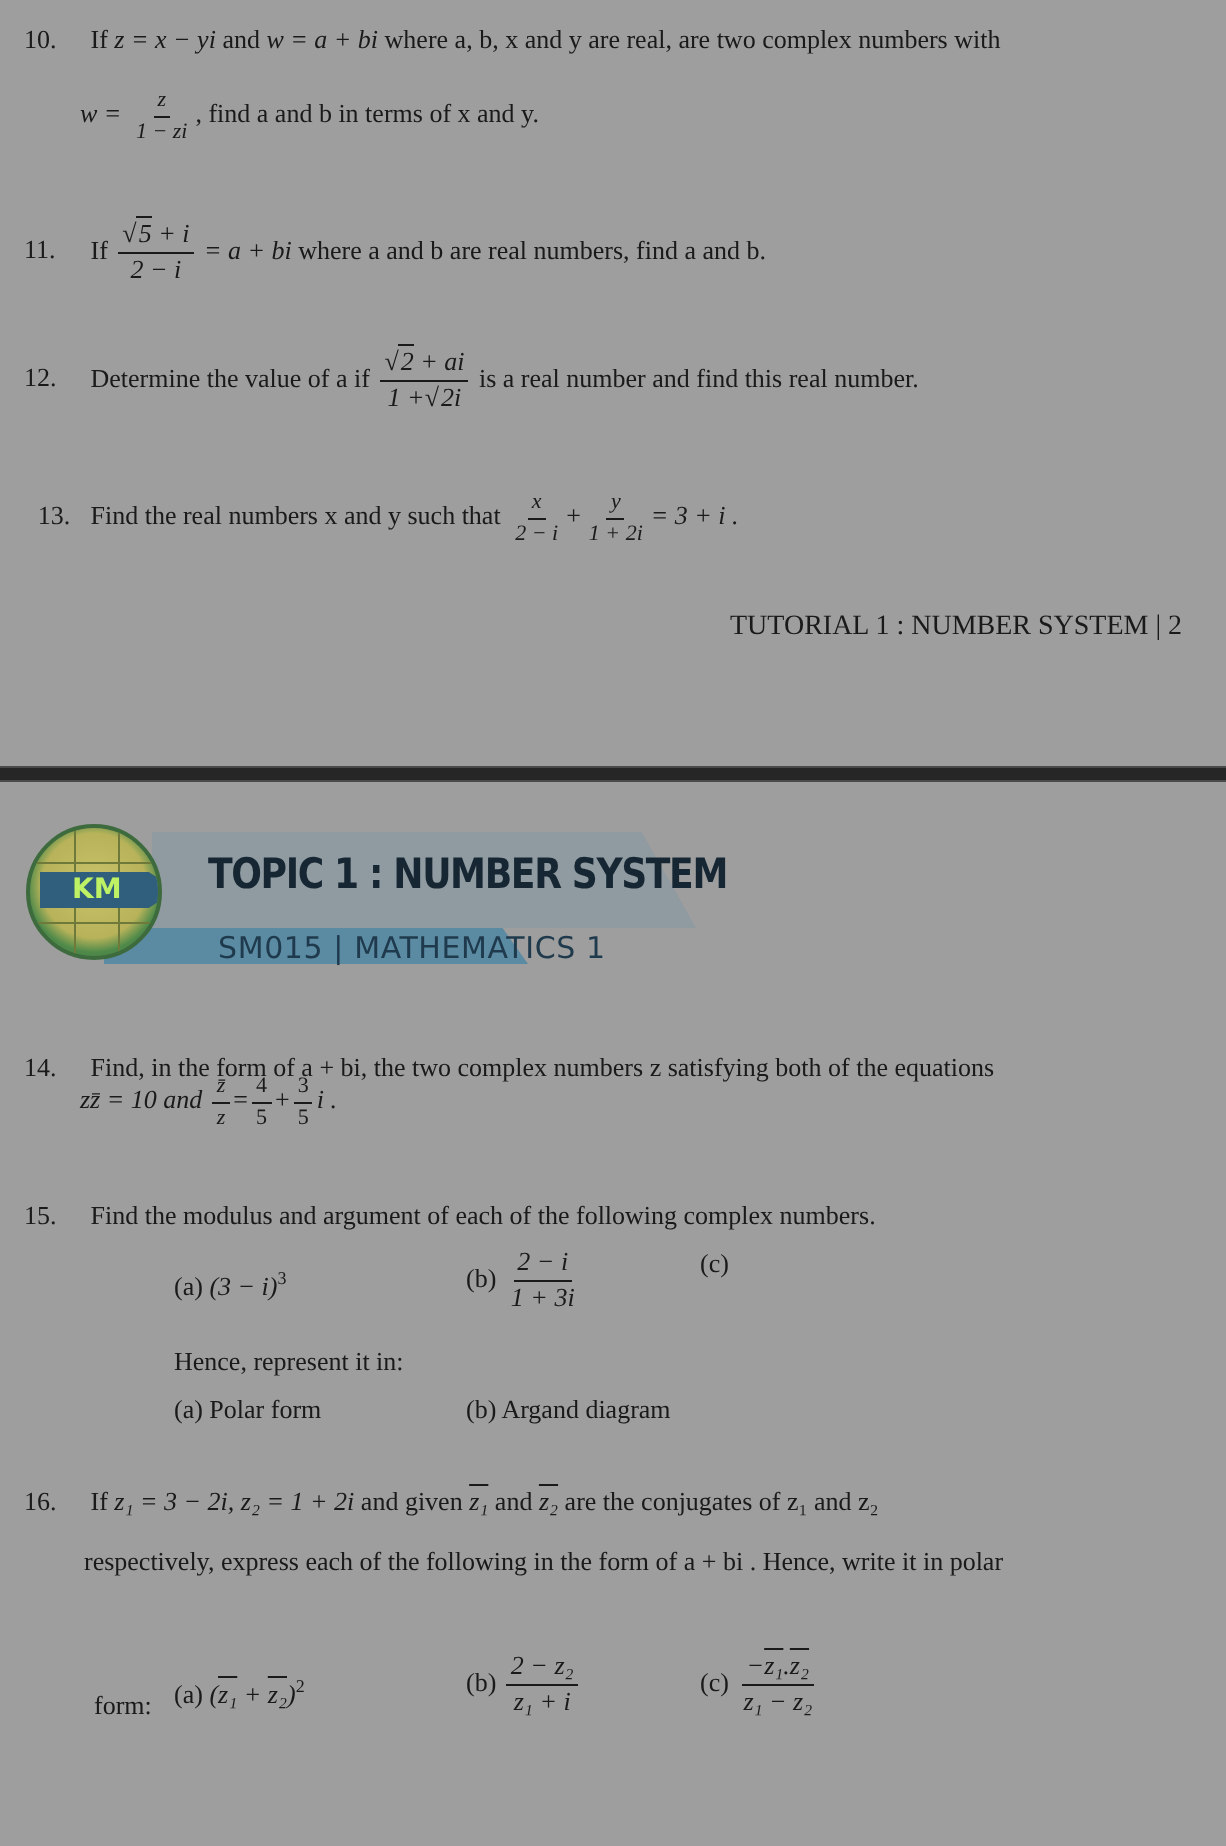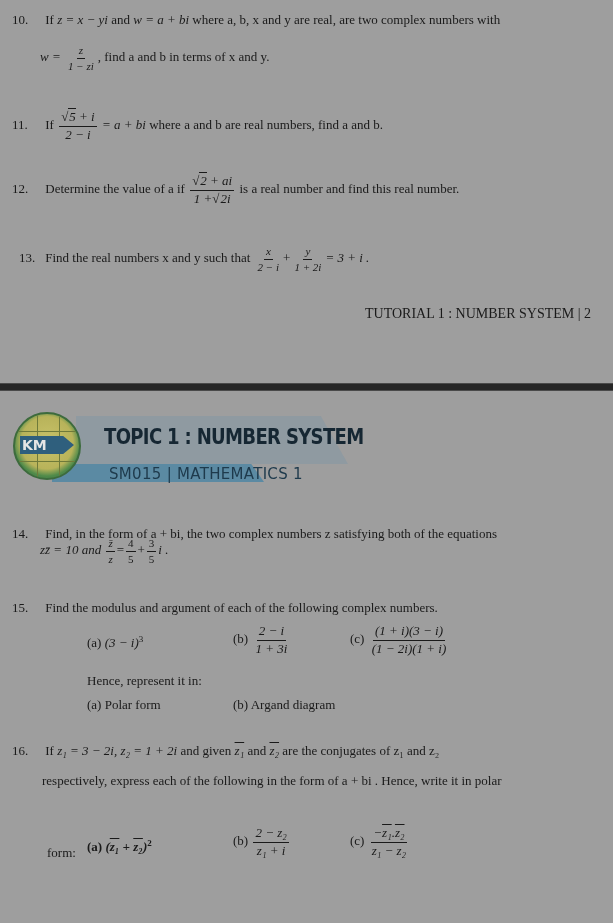--- a/index.html
+++ b/index.html
@@ -20,22 +20,22 @@
   .ov { text-decoration: overline; }
   sub, sup { font-size: 9px; }
   .footer-title { position: absolute; left: 333px; top: 306px; font-size: 14px; letter-spacing: 0px; margin-left: 32px; }
   .sep-bar { position: absolute; left: 0; top: 383px; width: 613px; height: 6px; background: #262626; border-top: 1px solid #4a4a4a; border-bottom: 1px solid #4a4a4a; }
   
   .logo { position: absolute; left: 13px; top: 412px; width: 68px; height: 68px; border-radius: 50%;
           background: radial-gradient(circle at 50% 45%, #c9c36a 0%, #b8b35a 55%, #4f8a4a 70%, #3d6b3d 100%);
           border: 2px solid #3d6b3d; box-sizing: border-box; overflow: hidden; }
   .logo .grid-h { position: absolute; left: 0; width: 100%; height: 1px; background: #6f7a3a; }
   .logo .grid-v { position: absolute; top: 0; height: 100%; width: 1px; background: #6f7a3a; }
-  .logo .k { position: absolute; left: 5px; top: 22px; width: 52px; height: 18px; background: #2f5f7d; color: #e5e5e5;
-             font-family: "DejaVu Sans", sans-serif; font-weight: bold; font-size: 14px; line-height: 18px; padding-left: 2px;
+  .logo .k { position: absolute; left: 5px; top: 22px; width: 52px; height: 18px; background: #2f5f7d; color: #bef264;
+             font-family: "DejaVu Sans", sans-serif; font-weight: bold; font-size: 14px; line-height: 18px; padding-left: 16px;
              clip-path: polygon(0 0, 80% 0, 100% 50%, 80% 100%, 0 100%); }
   .banner-main { position: absolute; left: 76px; top: 416px; width: 272px; height: 48px; background: #8f9aa1;
                  clip-path: polygon(0 0, 90% 0, 100% 100%, 0 100%); }
   .banner-title { position: absolute; left: 104px; top: 425px; font-family: "DejaVu Sans", sans-serif; font-weight: bold;
                   font-size: 21px; color: #162733; letter-spacing: -0.8px; transform: scaleX(0.86); transform-origin: left center; }
   .banner-sub-bg { position: absolute; left: 52px; top: 464px; width: 212px; height: 18px; background: #5b8aa3;
                    clip-path: polygon(0 0, 94% 0, 100% 100%, 0 100%); }
   .banner-sub { position: absolute; left: 109px; top: 465px; font-family: "DejaVu Sans", sans-serif; font-size: 15px; color: #1e3a4c; letter-spacing: 0.3px; }
   .sub-item { position: absolute; white-space: nowrap; margin-left: 45px; }
 </style>
@@ -135,44 +135,40 @@
 </div>
 <div class="sub-item" style="left:188px; top:624px;">
   <span>(b)</span>
   <span class="frac">
     <span class="num it">2 − i</span>
     <span class="den it">1 + 3i</span>
   </span>
 </div>
 <div class="sub-item" style="left:305px; top:624px;">
   <span>(c)</span>
-  <span class="frac">
-    <span class="num it">(1 + i)(3 − i)</span>
-    <span class="den it">(1 − 2i)(1 + i)</span>
-  </span>
 </div>
 <div class="sub-item" style="left:42px; top:673px;">Hence, represent it in:</div>
 <div class="sub-item" style="left:42px; top:697px;">(a) Polar form</div>
 <div class="sub-item" style="left:188px; top:697px;">(b) Argand diagram</div>
 
 <div class="q" style="top:743px;">
   <span class="qnum">16.</span>
   <span>If</span>
   <span class="it">z₁ = 3 − 2i,</span>
   <span class="it">z₂ = 1 + 2i</span>
   <span>and given</span>
   <span class="it ov">z₁</span>
   <span>and</span>
   <span class="it ov">z₂</span>
   <span>are the conjugates of  z₁  and  z₂</span>
 </div>
 <div class="q" style="top:773px; left:42px;">respectively, express each of the following in the form of a + bi . Hence, write it in polar</div>
 <div class="q" style="top:803px; left:47px;margin-top:42px;">form:</div>
 
-<div class="sub-item" style="left:42px; top:838px;font-weight:bold;">
+<div class="sub-item" style="left:42px; top:838px;">
   <span>(a)</span>
   <span class="it"><span>(</span><span class="ov">z₁</span> <span>+</span> <span class="ov">z₂</span><span>)</span></span><sup>2</sup>
 </div>
 <div class="sub-item" style="left:188px; top:826px;">
   <span>(b)</span>
   <span class="frac">
     <span class="num it">2 − z₂</span>
     <span class="den it"><span class="ov">z₁</span> <span>+ i</span></span>
   </span>
 </div>

